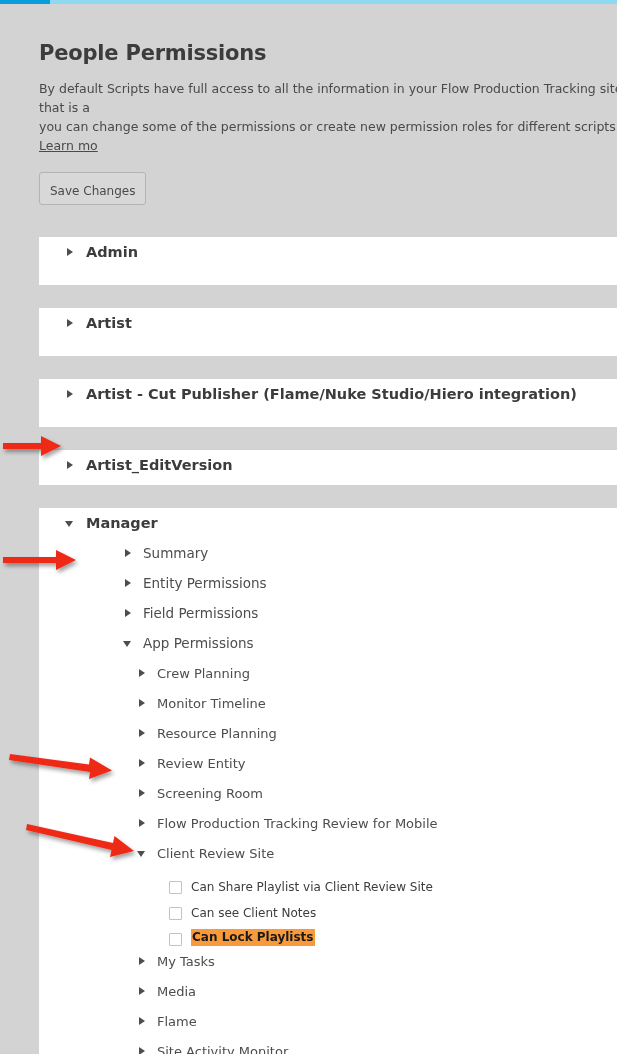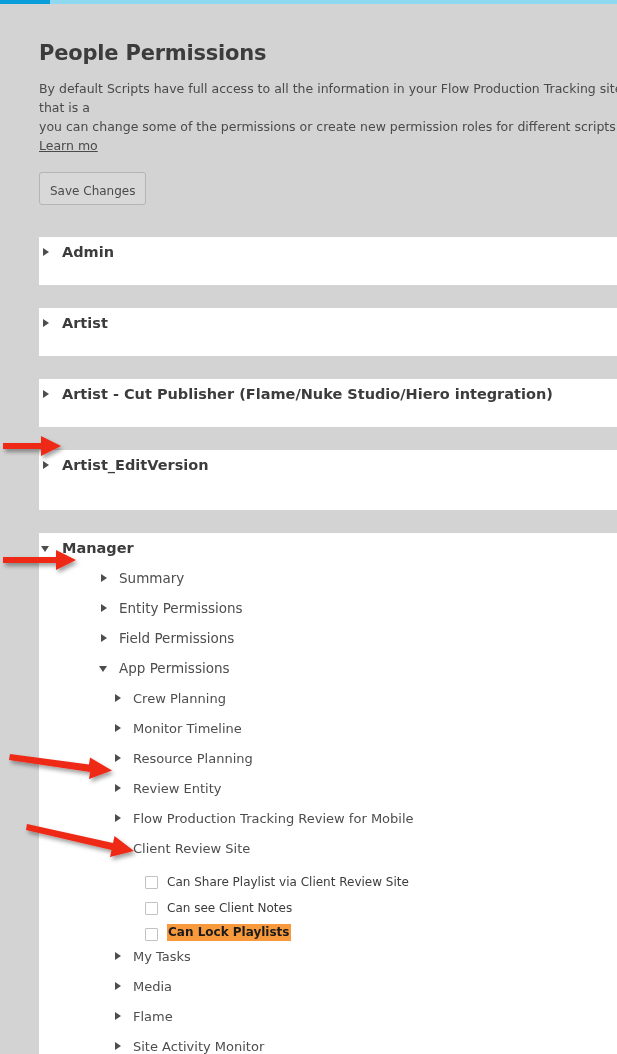--- a/index.html
+++ b/index.html
@@ -91,20 +91,21 @@
     background: #ffffff;
     width: 578px;
     box-sizing: border-box;
   }
   .panel-gap { height: 12px; }
 
   .row {
     display: flex;
     align-items: center;
     height: 30px;
+    margin-left: 24px;
   }
   .row.top-pad { margin-top: 11px; }
 
   .tri {
     width: 11px;
     flex: 0 0 11px;
     display: inline-block;
     position: relative;
     height: 11px;
   }
@@ -224,21 +225,21 @@
     
     <div class="panel" style="height:48px">
       <div class="row top-pad indent-1">
         <span class="tri collapsed"></span>
         <span class="lbl-role">Artist - Cut Publisher (Flame/Nuke Studio/Hiero integration)</span>
       </div>
     </div>
     <div class="panel-gap"></div>
 
     
-    <div class="panel" style="height:60px">
+    <div class="panel" style="height:35px">
       <div class="row top-pad indent-1">
         <span class="tri collapsed"></span>
         <span class="lbl-role">Artist_EditVersion</span>
       </div>
     </div>
     <div class="panel-gap"></div>
 
     
     <div class="panel" style="padding-bottom:18px">
       <div class="row top-pad indent-1" id="manager-role-row">
@@ -271,20 +272,24 @@
         <span class="tri collapsed"></span>
         <span class="lbl-l3">Monitor Timeline</span>
       </div>
       <div class="row indent-3">
         <span class="tri collapsed"></span>
         <span class="lbl-l3">Resource Planning</span>
       </div>
       <div class="row indent-3">
         <span class="tri collapsed"></span>
         <span class="lbl-l3">Review Entity</span>
+      </div>
+      <div class="row indent-3">
+        <span class="tri collapsed"></span>
+        <span class="lbl-l3">Screening Room</span>
       </div>
       <div class="row indent-3">
         <span class="tri collapsed"></span>
         <span class="lbl-l3">Flow Production Tracking Review for Mobile</span>
       </div>
 
       <div class="row indent-3" id="client-review-site-row">
         <span class="tri expanded"></span>
         <span class="lbl-l3">Client Review Site</span>
       </div>

